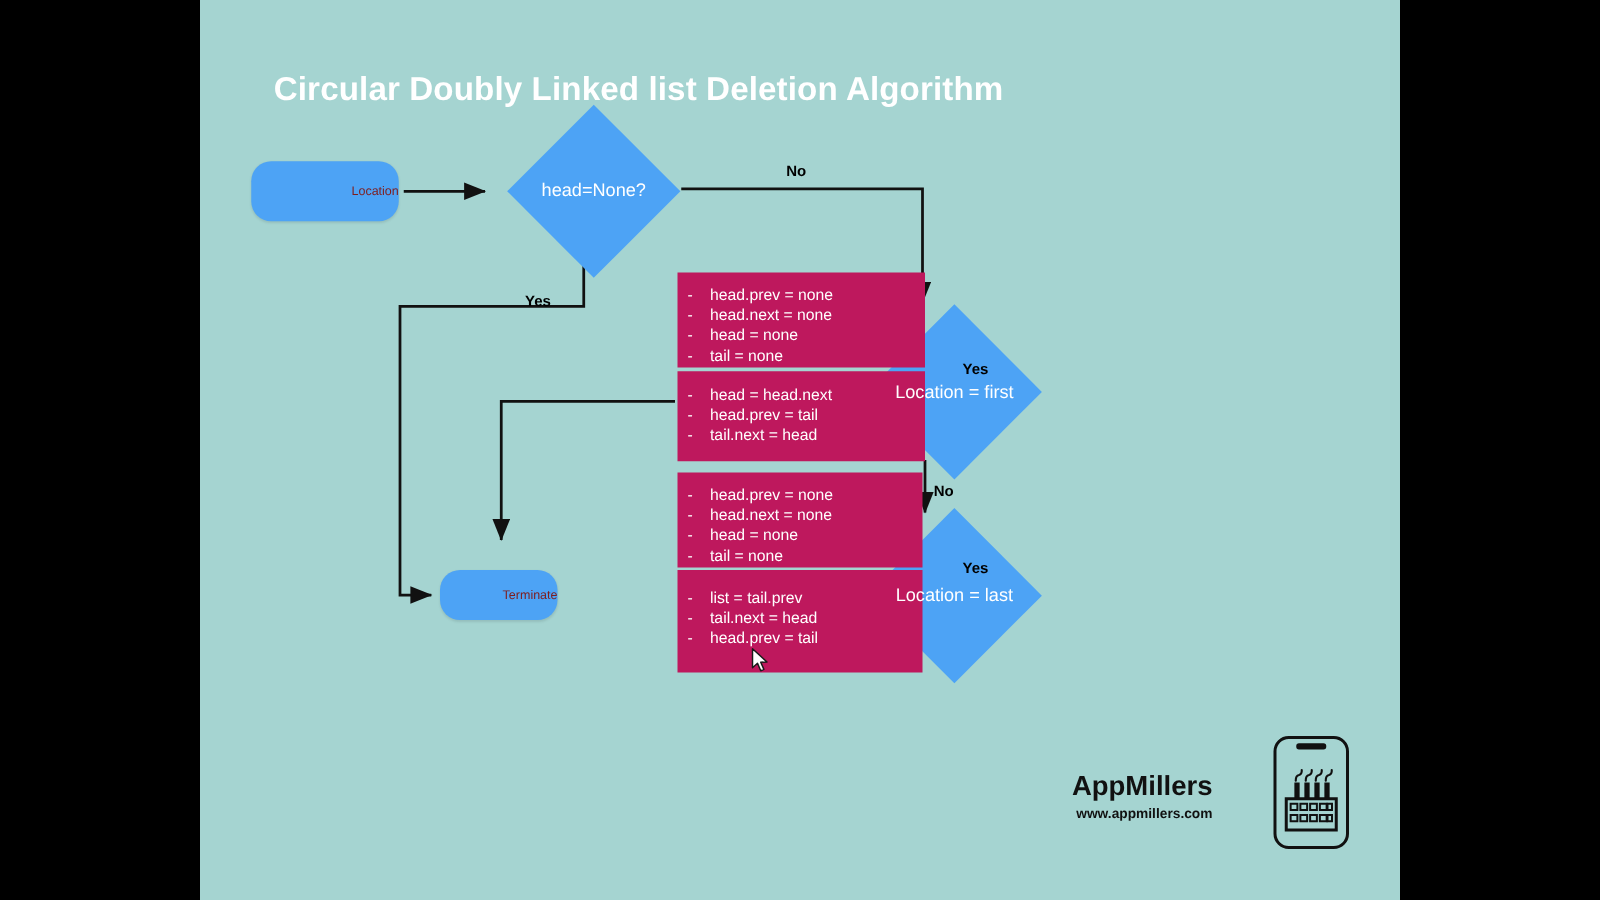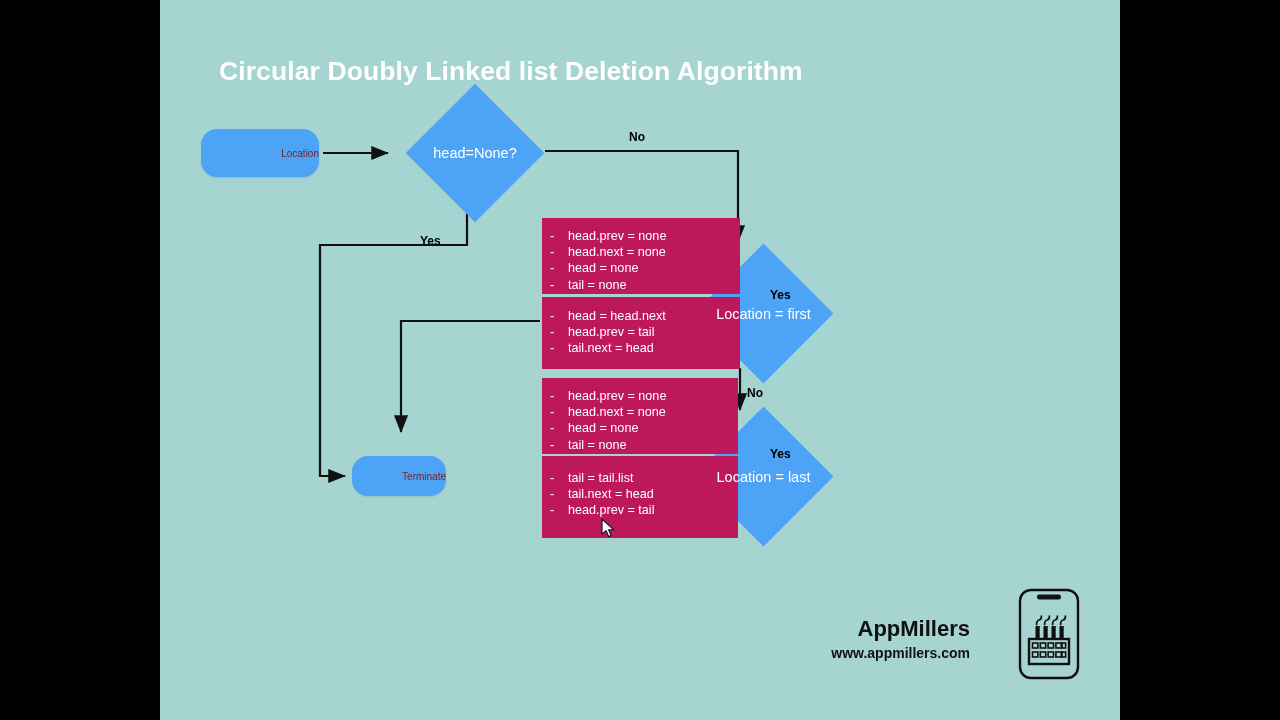--- a/index.html
+++ b/index.html
@@ -141,21 +141,21 @@
     top: 32px;
     font-size: 22px;
     font-weight: bold;
     color: #111111;
     white-space: nowrap;
   }
   #brand-url {
     position: absolute;
     right: 110px;
     top: 61px;
-    font-size: 14px;
+    font-size: 11px;
     font-weight: bold;
     color: #111111;
     white-space: nowrap;
   }
   #brand-logo {
     position: absolute;
     right: 0;
     top: 4px;
   }
 
@@ -274,21 +274,21 @@
       <div class="codeline">
         <span class="dash">-</span><span>head = none</span>
       </div>
       <div class="codeline">
         <span class="dash">-</span><span>tail = none</span>
       </div>
     </div>
 
     <div class="codeblock" style="left:382px; top:456px; width:196px; height:82px; padding-top:14px;">
       <div class="codeline">
-        <span class="dash">-</span><span>tail = tail.list</span>
+        <span class="dash">-</span><span>list = tail.prev</span>
       </div>
       <div class="codeline">
         <span class="dash">-</span><span>tail.next = head</span>
       </div>
       <div class="codeline">
         <span class="dash">-</span><span>head.prev = tail</span>
       </div>
     </div>
 
     <div id="brand">

